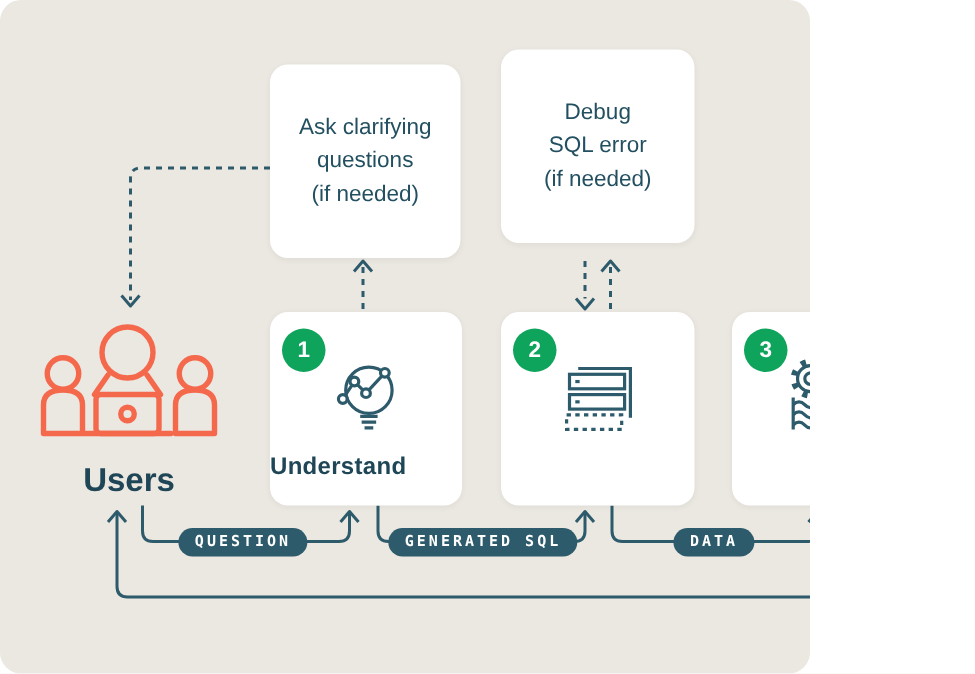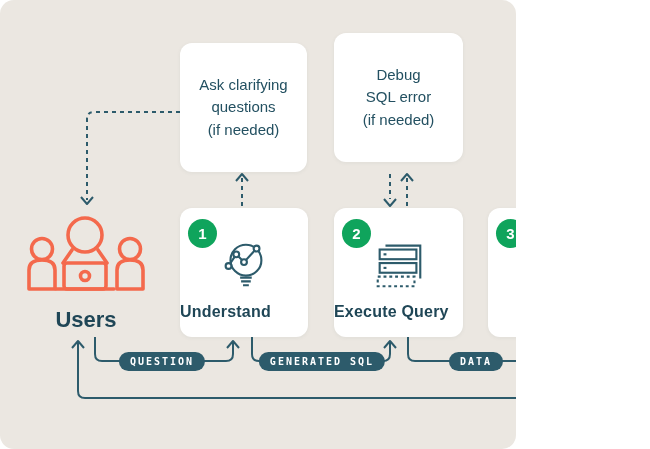--- a/index.html
+++ b/index.html
@@ -1,20 +1,21 @@
 <!DOCTYPE html>
 <html><head>
 <meta charset="utf-8">
 <style>
   html,body{margin:0;padding:0;background:#ffffff;}
   .stage{
     position:relative;width:516px;height:449px;background:#EBE7E1;
     border-radius:14px;overflow:hidden;
     font-family:"Liberation Sans","DejaVu Sans",sans-serif;
     color:#1F4656;
+    padding-left:24px;
   }
   .connectors{position:absolute;left:0;top:0;width:650px;height:449px;pointer-events:none;}
   .card{
     position:absolute;background:#ffffff;border-radius:12px;
     box-shadow:0 1px 4px rgba(40,60,70,0.06);
   }
   .topcard{display:flex;align-items:center;justify-content:center;text-align:center;}
   .topcard .box-text{
     white-space:pre-line;font-size:15px;line-height:1.5;color:#235061;font-weight:400;
   }
@@ -118,21 +119,20 @@
   <div class="card stepcard" style="left:334px;top:208px;width:129px;height:129px;">
     <div class="badge">2</div>
     <svg class="step-icon" width="58" height="58" viewBox="0 0 60 60" fill="none" stroke="#2D5B6B" stroke-width="2.2">
       <path d="M16,10 H52 V44"></path>
       <rect x="10" y="14" width="38" height="10"></rect>
       <path d="M14,19 H17"></path>
       <rect x="10" y="28" width="38" height="10"></rect>
       <path d="M14,33 H17"></path>
       <rect x="8" y="42" width="38" height="10" stroke-dasharray="3 3"></rect>
     </svg>
-    <div class="step-label">Execute Query</div>
   </div>
 
   <div class="card stepcard" style="left:488px;top:208px;width:128px;height:129px;">
     <div class="badge">3</div>
     <svg class="step-icon" width="58" height="58" viewBox="0 0 60 60" fill="none" stroke="#2D5B6B" stroke-width="2.2">
       <path d="M33,14 q4,-4 8,0 t8,0 t7,0"></path>
       <path d="M33,21 q4,-4 8,0 t8,0 t7,0"></path>
       <path d="M6,35 q4,-4 8,0 t8,0 t8,0"></path>
       <path d="M6,42 q4,-4 8,0 t8,0 t8,0"></path>
       <path d="M6,49 q4,-4 8,0 t8,0 t8,0"></path>

